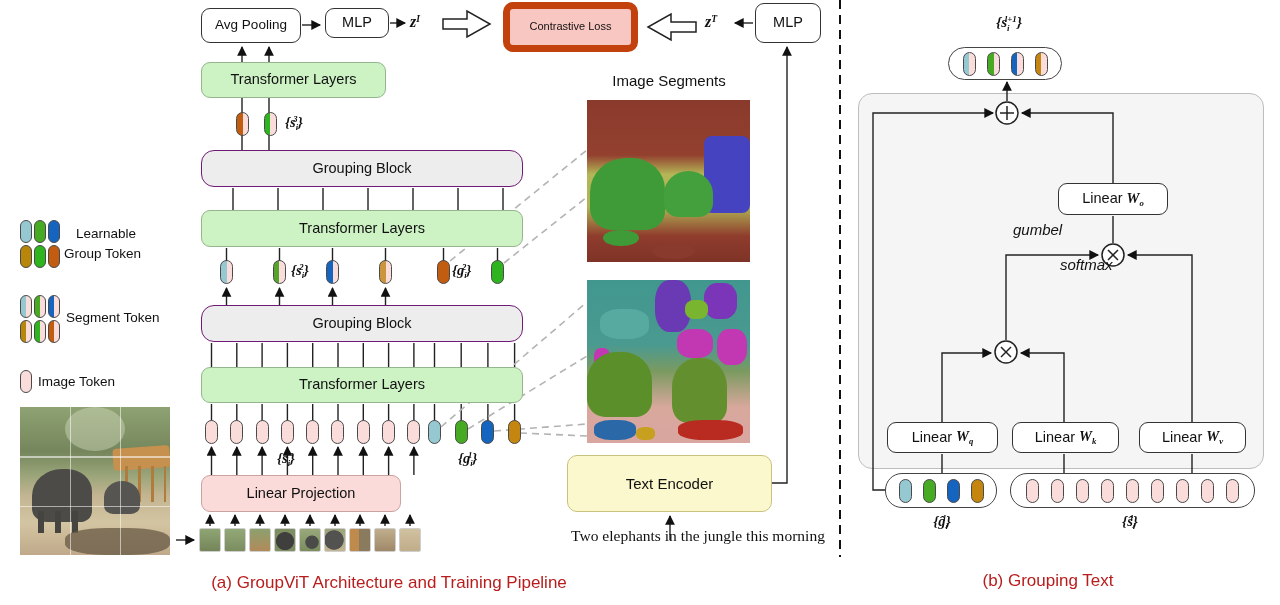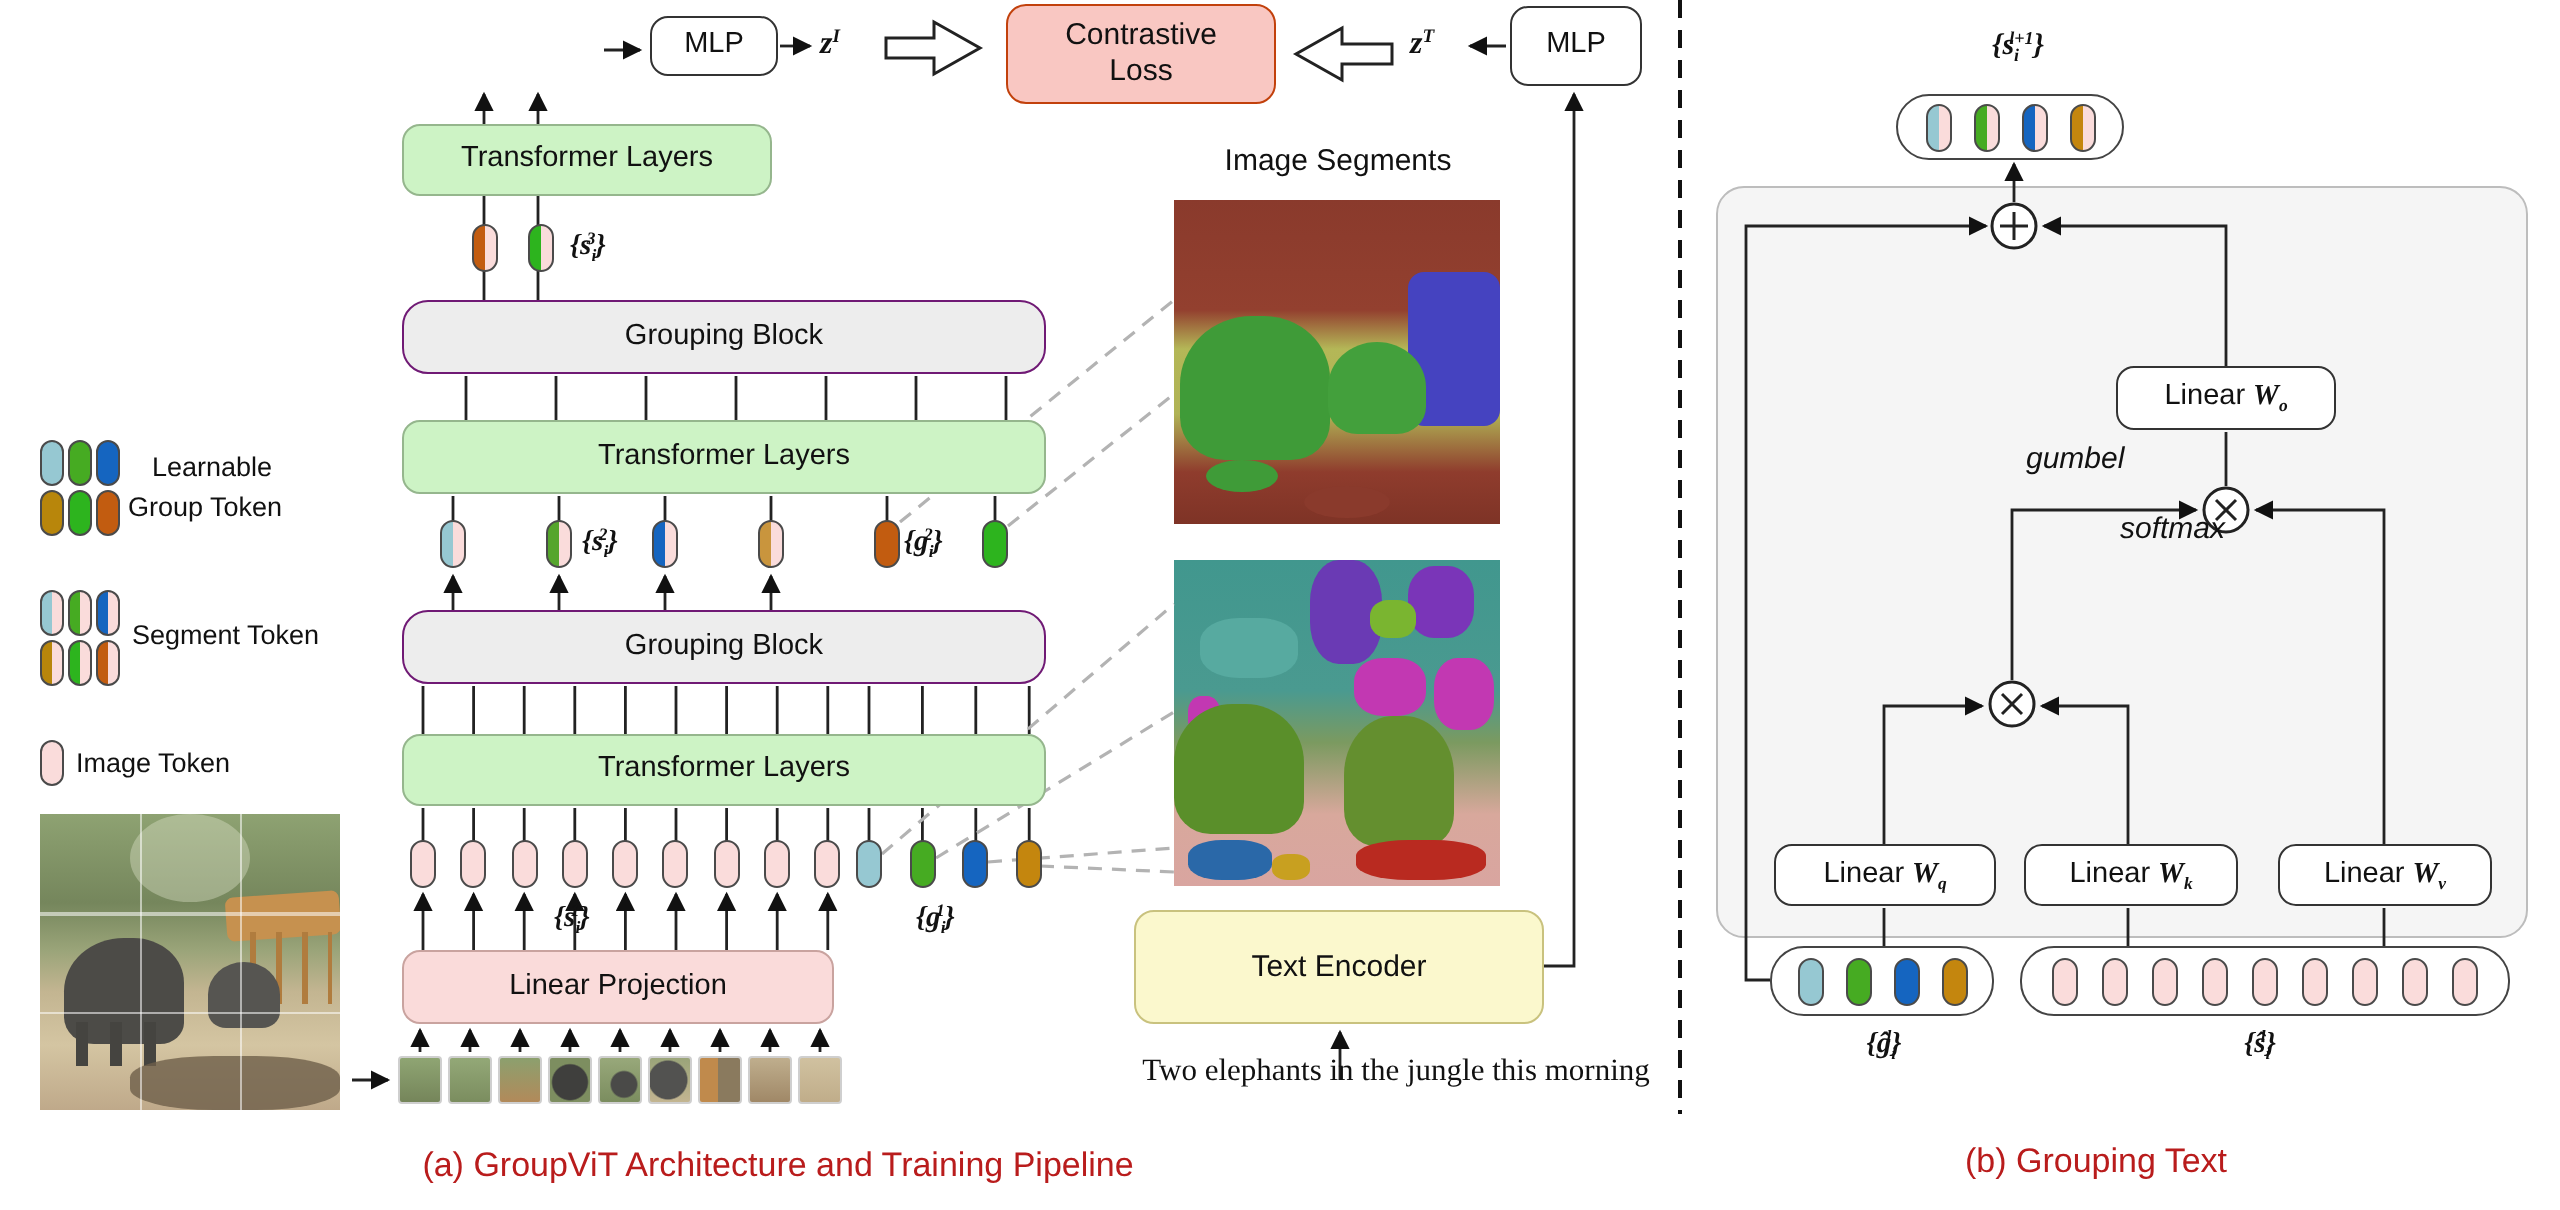--- a/index.html
+++ b/index.html
@@ -3,21 +3,21 @@
 <meta charset="utf-8">
 <style>
   html,body{margin:0;padding:0;background:#fff}
   #canvas{position:relative;width:1280px;height:605px;background:#fff;
     font-family:"Liberation Sans",sans-serif;color:#111;overflow:hidden}
   .box{position:absolute;display:flex;align-items:center;justify-content:center;
     font-size:14.5px;z-index:3;box-sizing:border-box;text-align:center;line-height:1.2}
   .white{background:#fff;border:1.4px solid #333;border-radius:9px}
   .green{background:#cdf3c5;border:1px solid #95b68d;border-radius:9px}
   .gray{background:#ededed;border:1px solid #701a75;border-radius:13px}
-  .pinkbox{background:#f9c7c2;border:1px solid #c2410c;border-radius:10px;font-size:15px}
+  .pinkbox{background:#f9c7c2;border:7px solid #c2410c;border-radius:10px;font-size:11px}
   .pinklight{background:#fadbda;border:1px solid #c9a39f;border-radius:9px}
   .yellow{background:#fbf8cd;border:1px solid #c9c27e;border-radius:10px;font-size:15px}
   .panel{position:absolute;background:#f5f5f5;border:1.5px solid #bdbdbd;border-radius:14px;z-index:1}
   .pill{position:absolute;background:#fff;border:1.5px solid #444;border-radius:17px;
     display:flex;align-items:center;justify-content:center;z-index:3}
   .tokrow{position:absolute;display:flex;z-index:3}
   .token{display:inline-block;box-sizing:border-box;width:13px;height:24px;
     border:1.3px solid #4a4a4a;border-radius:7px}
   .small .token{width:12px;height:23px;border-radius:6.5px}
   .math{font-family:"Liberation Serif",serif;font-style:italic;font-weight:700}
@@ -219,20 +219,23 @@
     <div class="patch" style="background:linear-gradient(180deg,#93a877,#7b8d5f)"></div>
     <div class="patch" style="background:linear-gradient(180deg,#8ca06e,#b28a5a)"></div>
     <div class="patch" style="background:radial-gradient(circle at 50% 55%,#3f3f3d 0 55%,#7d8e60 60%)"></div>
     <div class="patch" style="background:radial-gradient(circle at 60% 60%,#4a4a48 0 35%,transparent 40%),linear-gradient(#98a87a,#7b8d5f)"></div>
     <div class="patch" style="background:radial-gradient(circle at 45% 50%,#525250 0 60%,transparent 65%),linear-gradient(#9aa479,#c3b591)"></div>
     <div class="patch" style="background:linear-gradient(90deg,#c08a4c 0 45%,#8a7a5e 45% 100%)"></div>
     <div class="patch" style="background:linear-gradient(180deg,#bfae8d,#a08867)"></div>
     <div class="patch" style="background:linear-gradient(180deg,#d0c1a0,#c0ad8a)"></div>
   </div>
 
+  <div class="box white" style="left:201px;top:8px;width:100px;height:35px;font-size:13.5px">
+      <span>Avg Pooling</span>
+    </div>
   <div class="box white" style="left:325px;top:8px;width:64px;height:30px">
       <span>MLP</span>
     </div>
   <div class="box pinkbox" style="left:503px;top:2px;width:135px;height:50px">
       <span style="width:100px">Contrastive Loss</span>
     </div>
   <div class="box white" style="left:755px;top:3px;width:66px;height:40px">
       <span>MLP</span>
     </div>
   <div class="box green" style="left:201px;top:62px;width:185px;height:36px">
@@ -243,21 +246,21 @@
     </div>
   <div class="box green" style="left:201px;top:210px;width:322px;height:37px">
       <span>Transformer Layers</span>
     </div>
   <div class="box gray" style="left:201px;top:305px;width:322px;height:37px">
       <span>Grouping Block</span>
     </div>
   <div class="box green" style="left:201px;top:367px;width:322px;height:36px">
       <span>Transformer Layers</span>
     </div>
-  <div class="box pinklight" style="left:201px;top:475px;width:216px;height:37px">
+  <div class="box pinklight" style="left:201px;top:475px;width:200px;height:37px">
       <span>Linear Projection</span>
     </div>
   <div class="box yellow" style="left:567px;top:455px;width:205px;height:57px">
       <span>Text Encoder</span>
     </div>
 
   <div class="mathlabel" style="left:410px;top:13px;font-size:16px;font-weight:600">z<sup>I</sup></div>
   <div class="mathlabel" style="left:705px;top:13px;font-size:16px;font-weight:600">z<sup>T</sup></div>
   <div class="mathlabel" style="left:285px;top:114px">{s<sub>i</sub><sup>3</sup>}</div>
   <div class="mathlabel" style="left:291px;top:262px">{s<sub>i</sub><sup>2</sup>}</div>

